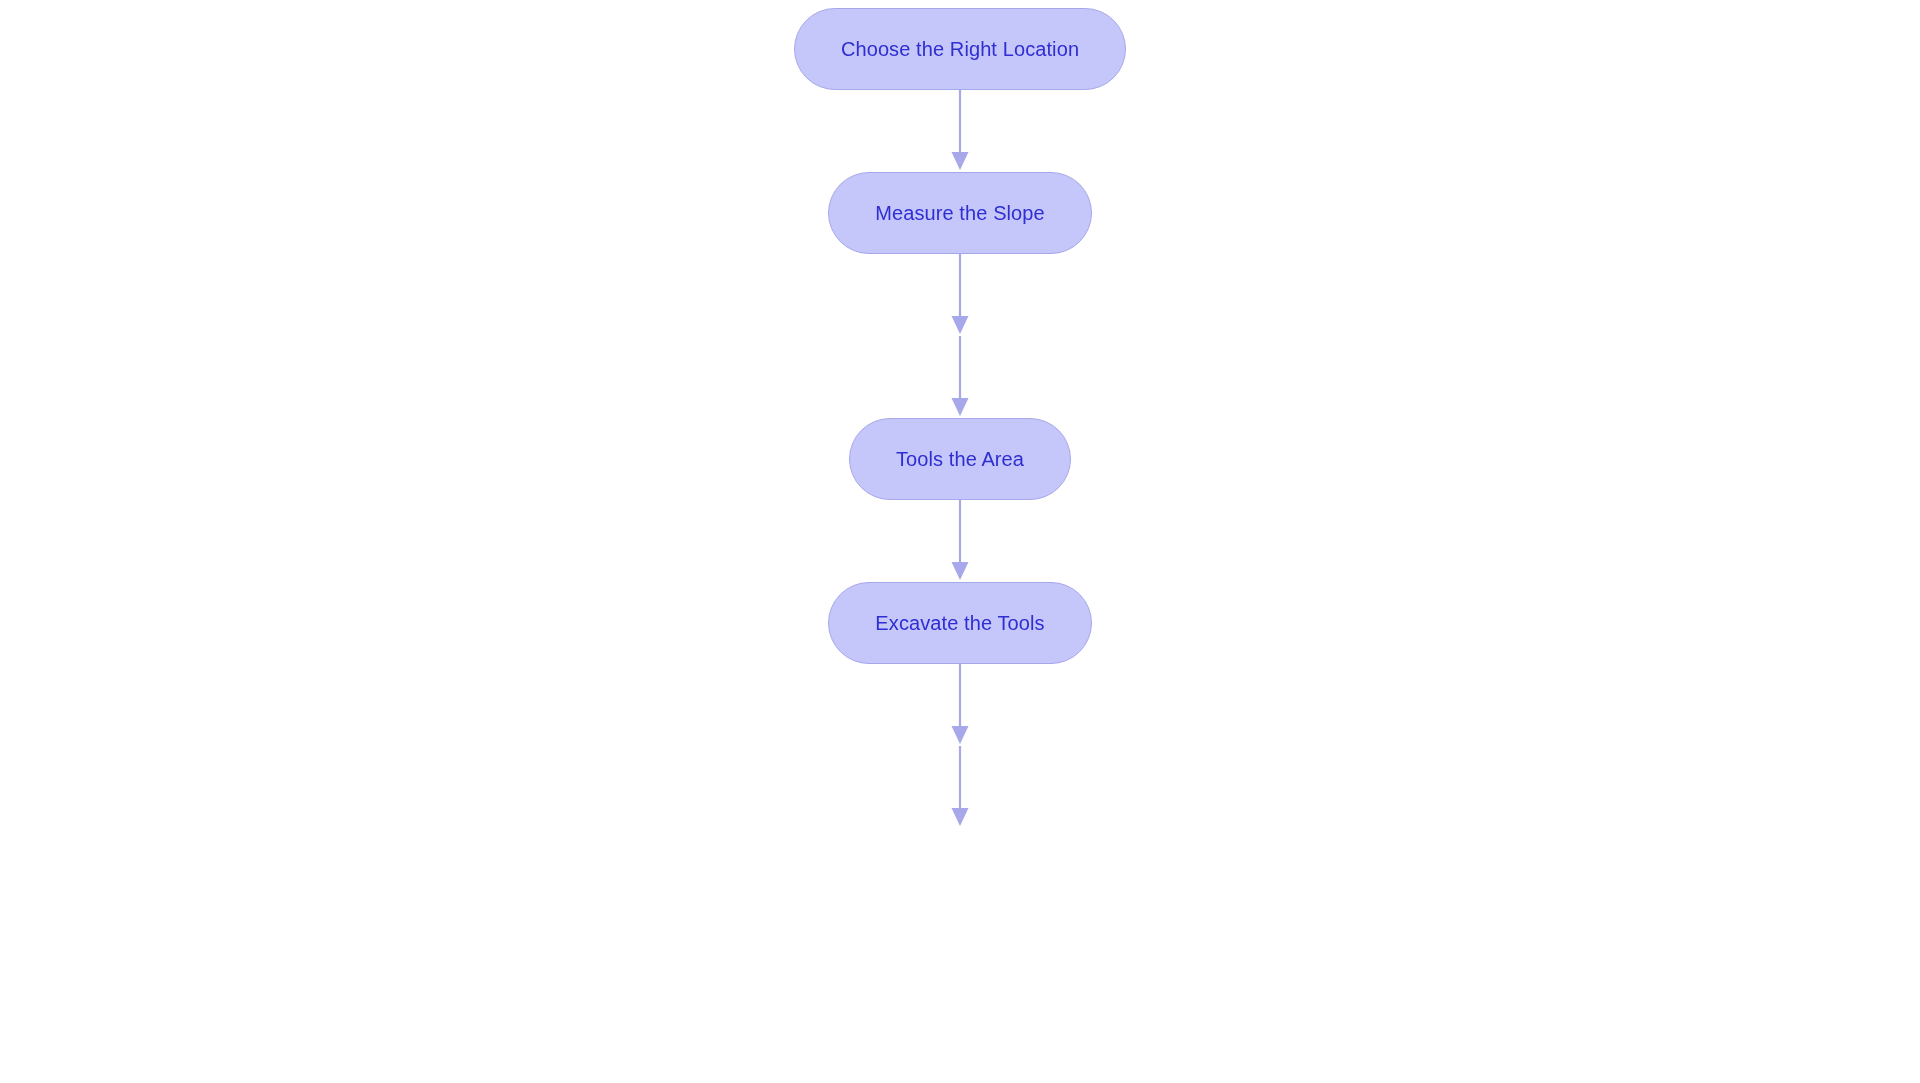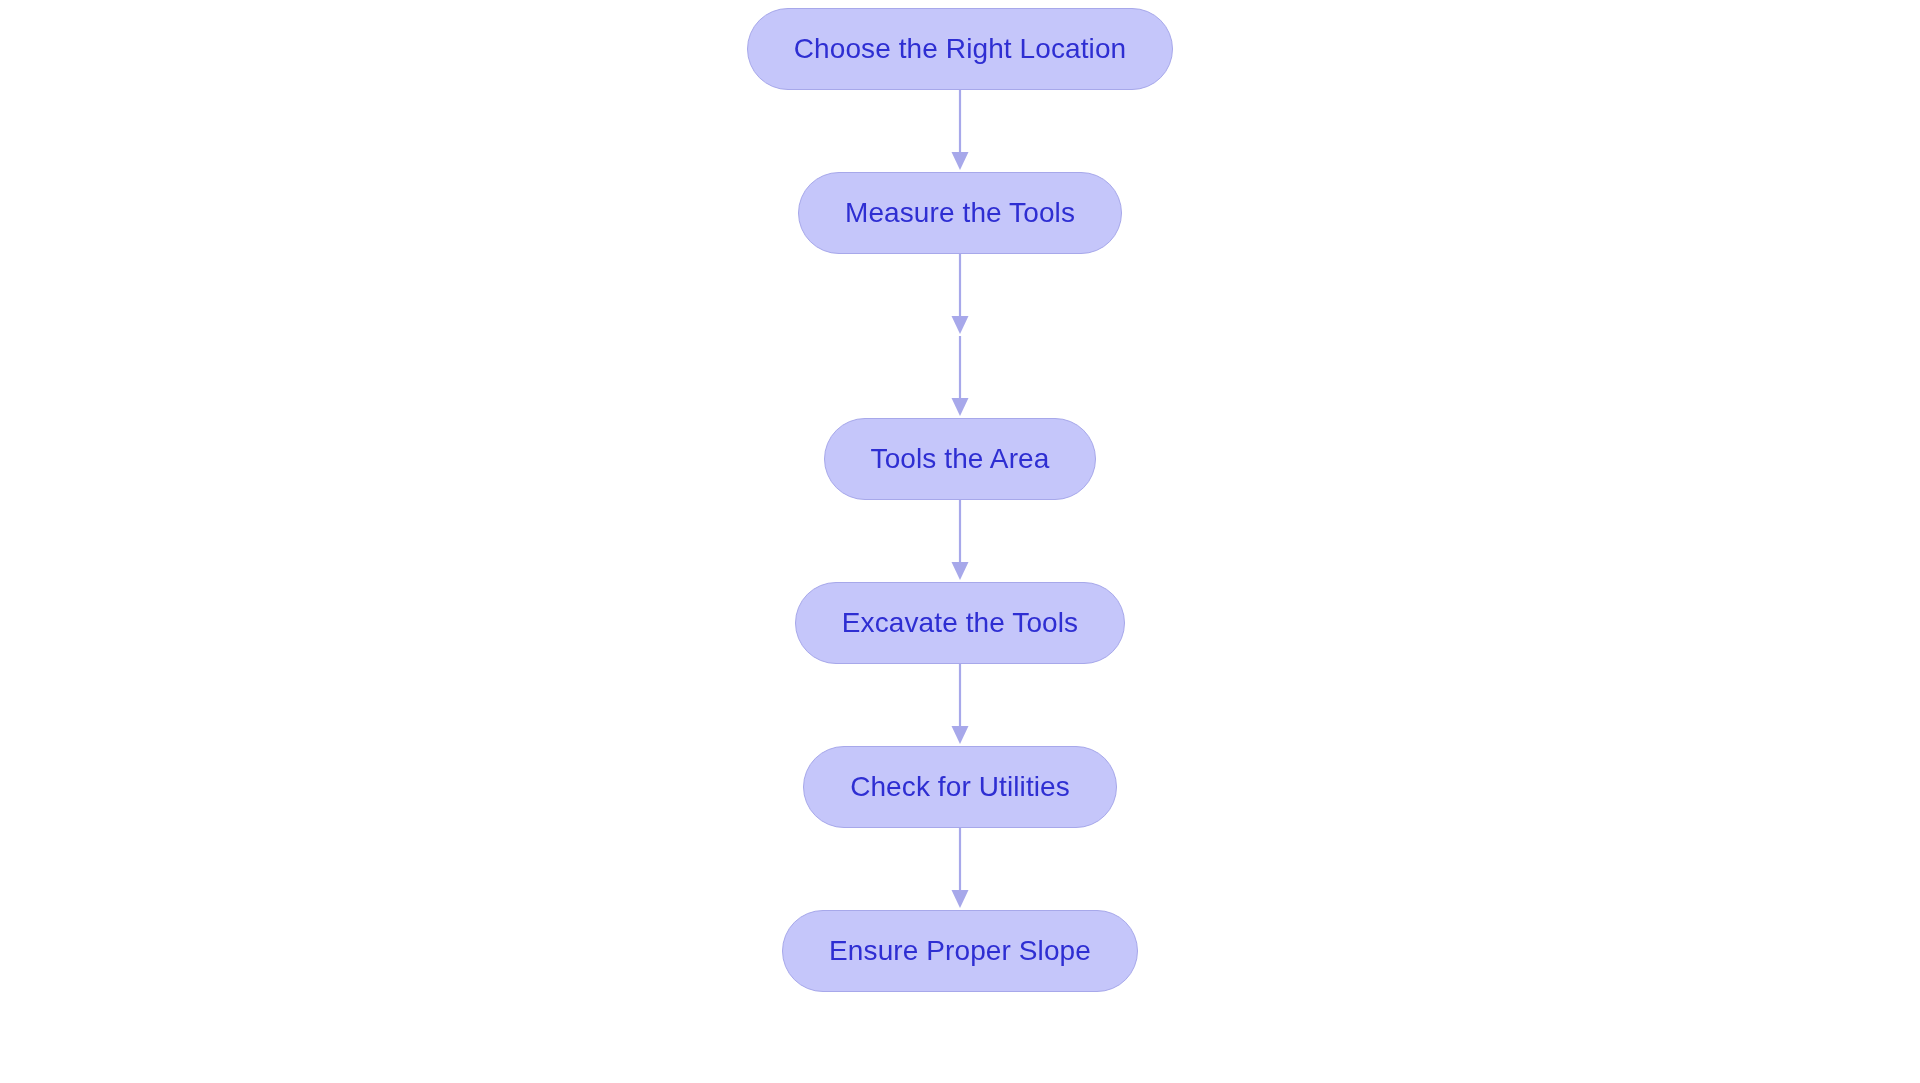--- a/index.html
+++ b/index.html
@@ -34,21 +34,21 @@
     justify-content: center;
     background: #c5c6fa;
     border: 1.6px solid #a7a8ea;
     border-radius: 41px;
     padding: 0 46px;
     flex: 0 0 auto;
   }
 
   .node-label {
     font-family: "Liberation Sans", sans-serif;
-    font-size: 28px;
+    font-size: 20px;
     line-height: 1;
     color: #2e2ed2;
     white-space: nowrap;
     letter-spacing: 0.1px;
   }
 
   .connector {
     flex: 0 0 auto;
     width: 22px;
     height: 82px;
@@ -73,21 +73,21 @@
   <div class="node">
     <span class="node-label">Choose the Right Location</span>
   </div>
 
   <svg class="connector" viewBox="0 0 22 82" preserveAspectRatio="none">
     <line class="stem" x1="11" y1="0" x2="11" y2="66"></line>
     <polygon class="head" points="11,80 2.5,62 19.5,62"></polygon>
   </svg>
 
   <div class="node">
-    <span class="node-label">Measure the Tools</span>
+    <span class="node-label">Measure the Slope</span>
   </div>
 
   <svg class="connector" viewBox="0 0 22 82" preserveAspectRatio="none">
     <line class="stem" x1="11" y1="0" x2="11" y2="66"></line>
     <polygon class="head" points="11,80 2.5,62 19.5,62"></polygon>
   </svg>
 
 
   <svg class="connector" viewBox="0 0 22 82" preserveAspectRatio="none">
     <line class="stem" x1="11" y1="0" x2="11" y2="66"></line>
@@ -105,26 +105,20 @@
 
   <div class="node">
     <span class="node-label">Excavate the Tools</span>
   </div>
 
   <svg class="connector" viewBox="0 0 22 82" preserveAspectRatio="none">
     <line class="stem" x1="11" y1="0" x2="11" y2="66"></line>
     <polygon class="head" points="11,80 2.5,62 19.5,62"></polygon>
   </svg>
 
-  <div class="node">
-    <span class="node-label">Check for Utilities</span>
-  </div>
 
   <svg class="connector" viewBox="0 0 22 82" preserveAspectRatio="none">
     <line class="stem" x1="11" y1="0" x2="11" y2="66"></line>
     <polygon class="head" points="11,80 2.5,62 19.5,62"></polygon>
   </svg>
 
-  <div class="node">
-    <span class="node-label">Ensure Proper Slope</span>
-  </div>
 
 </div>
 
 </body></html>

